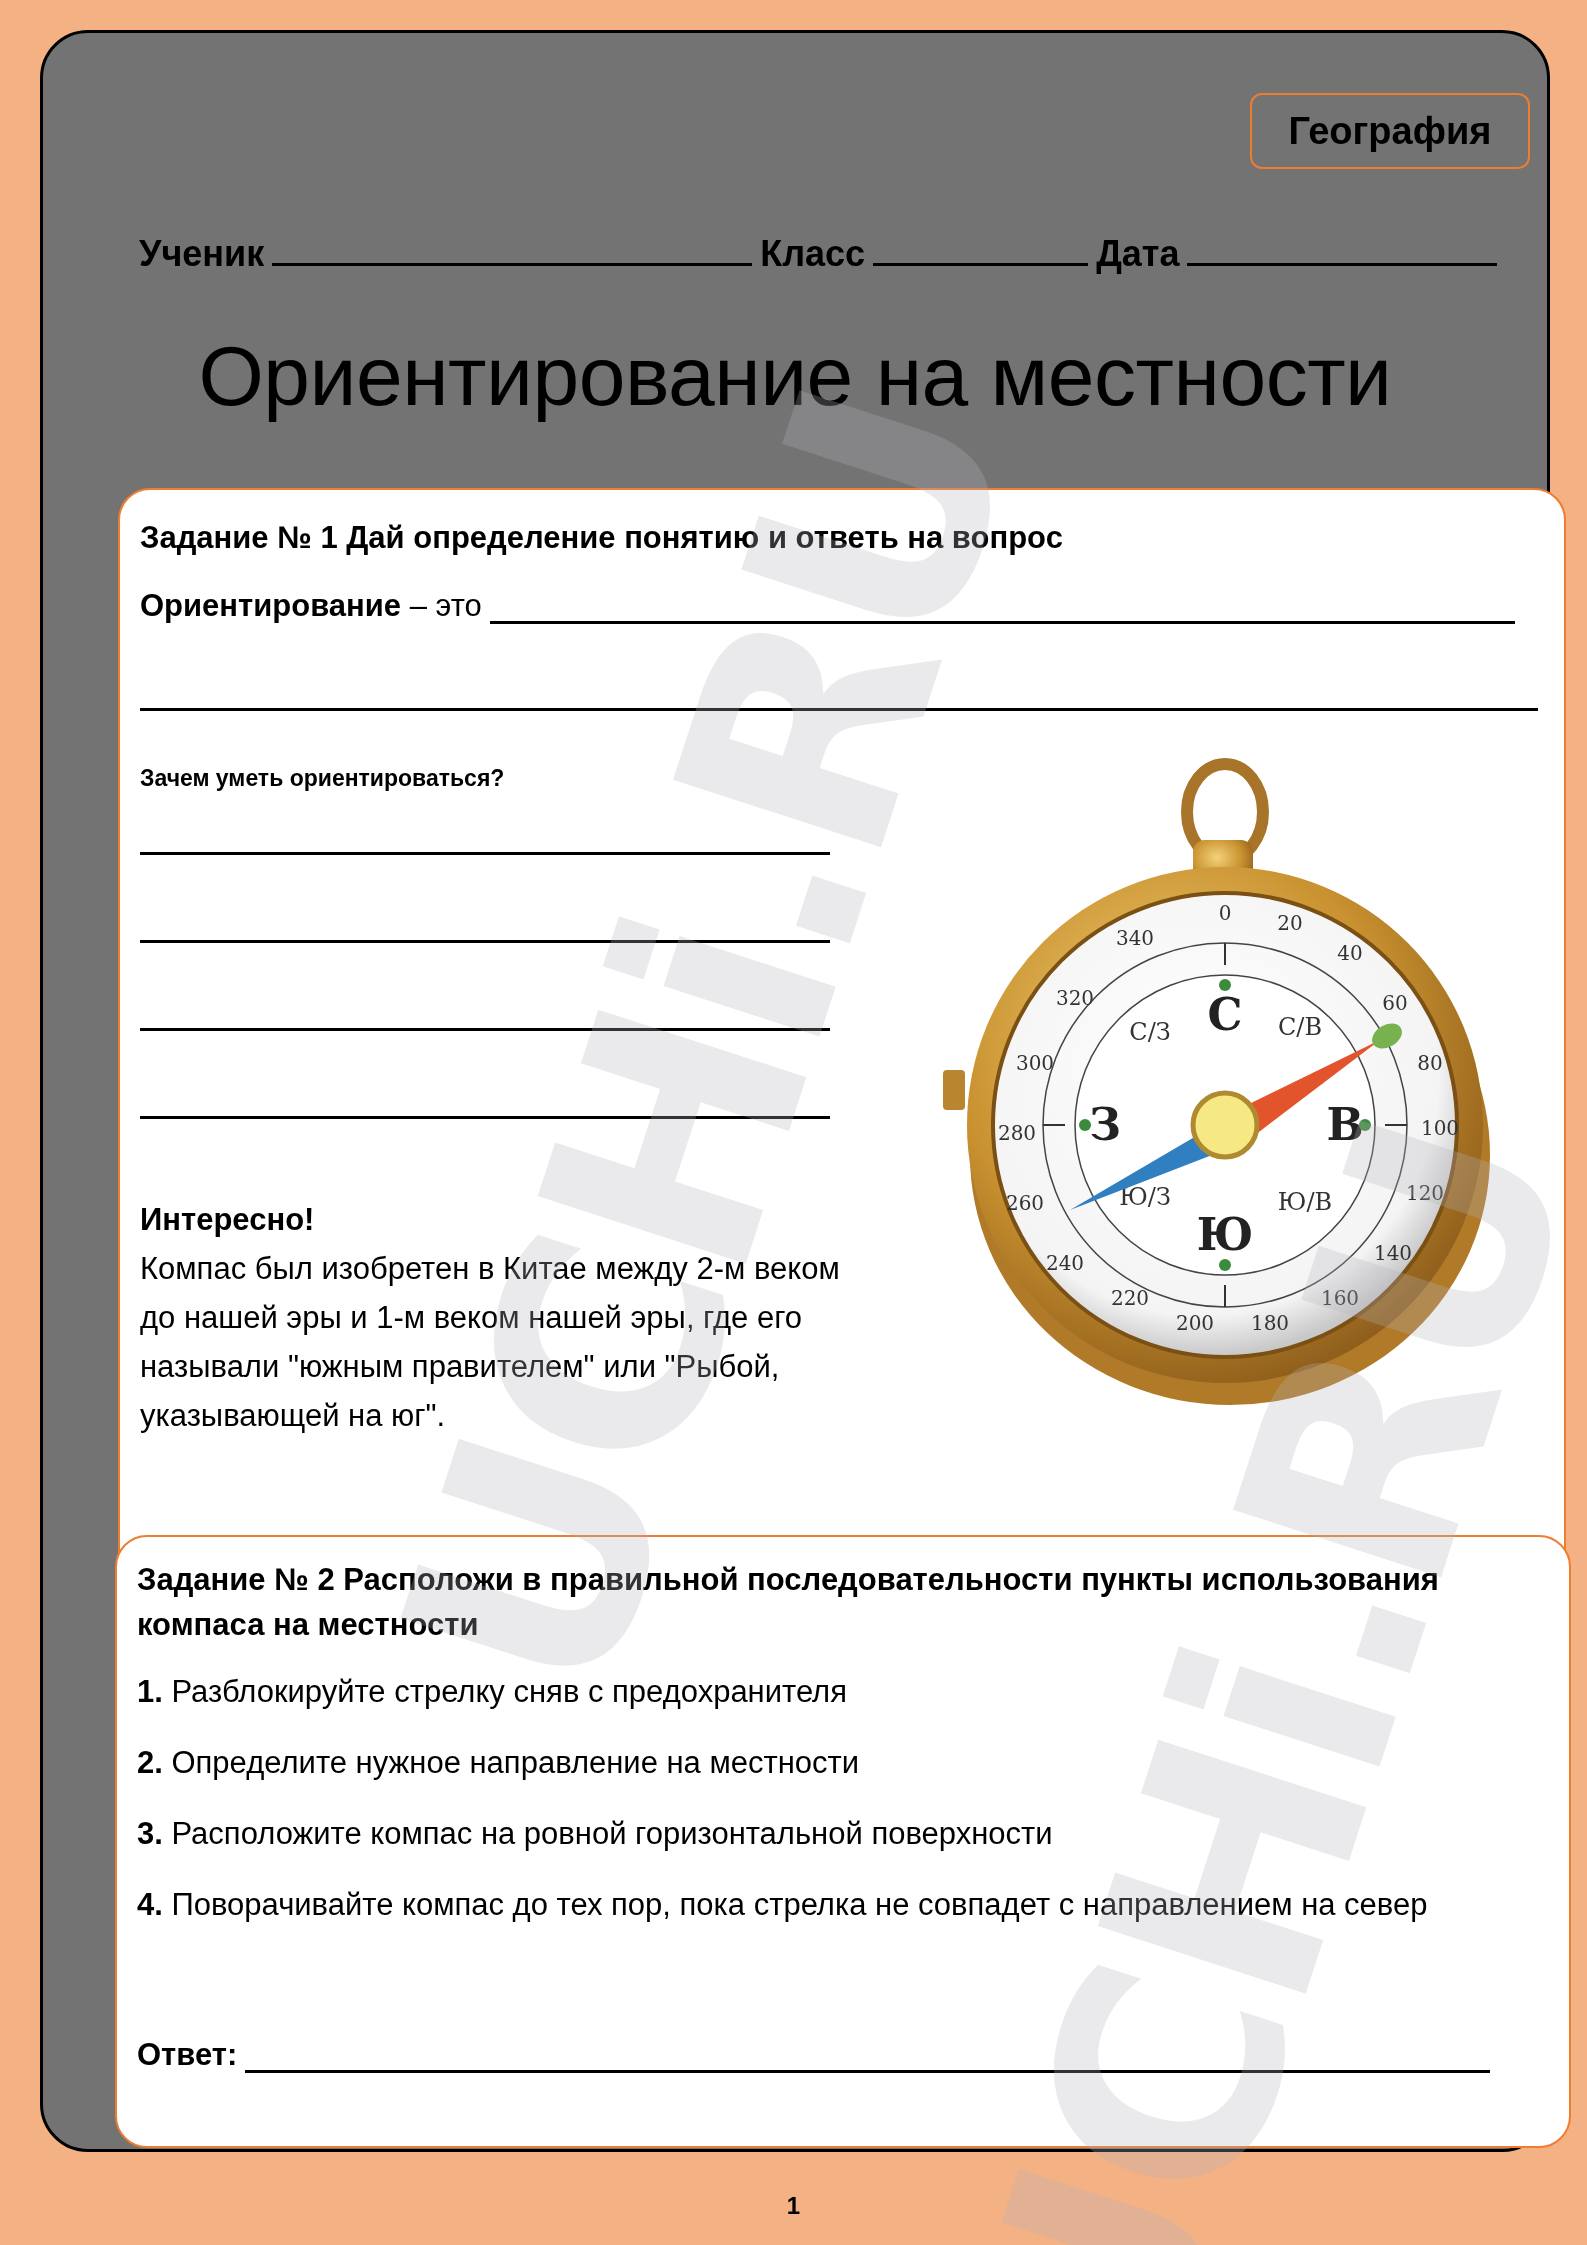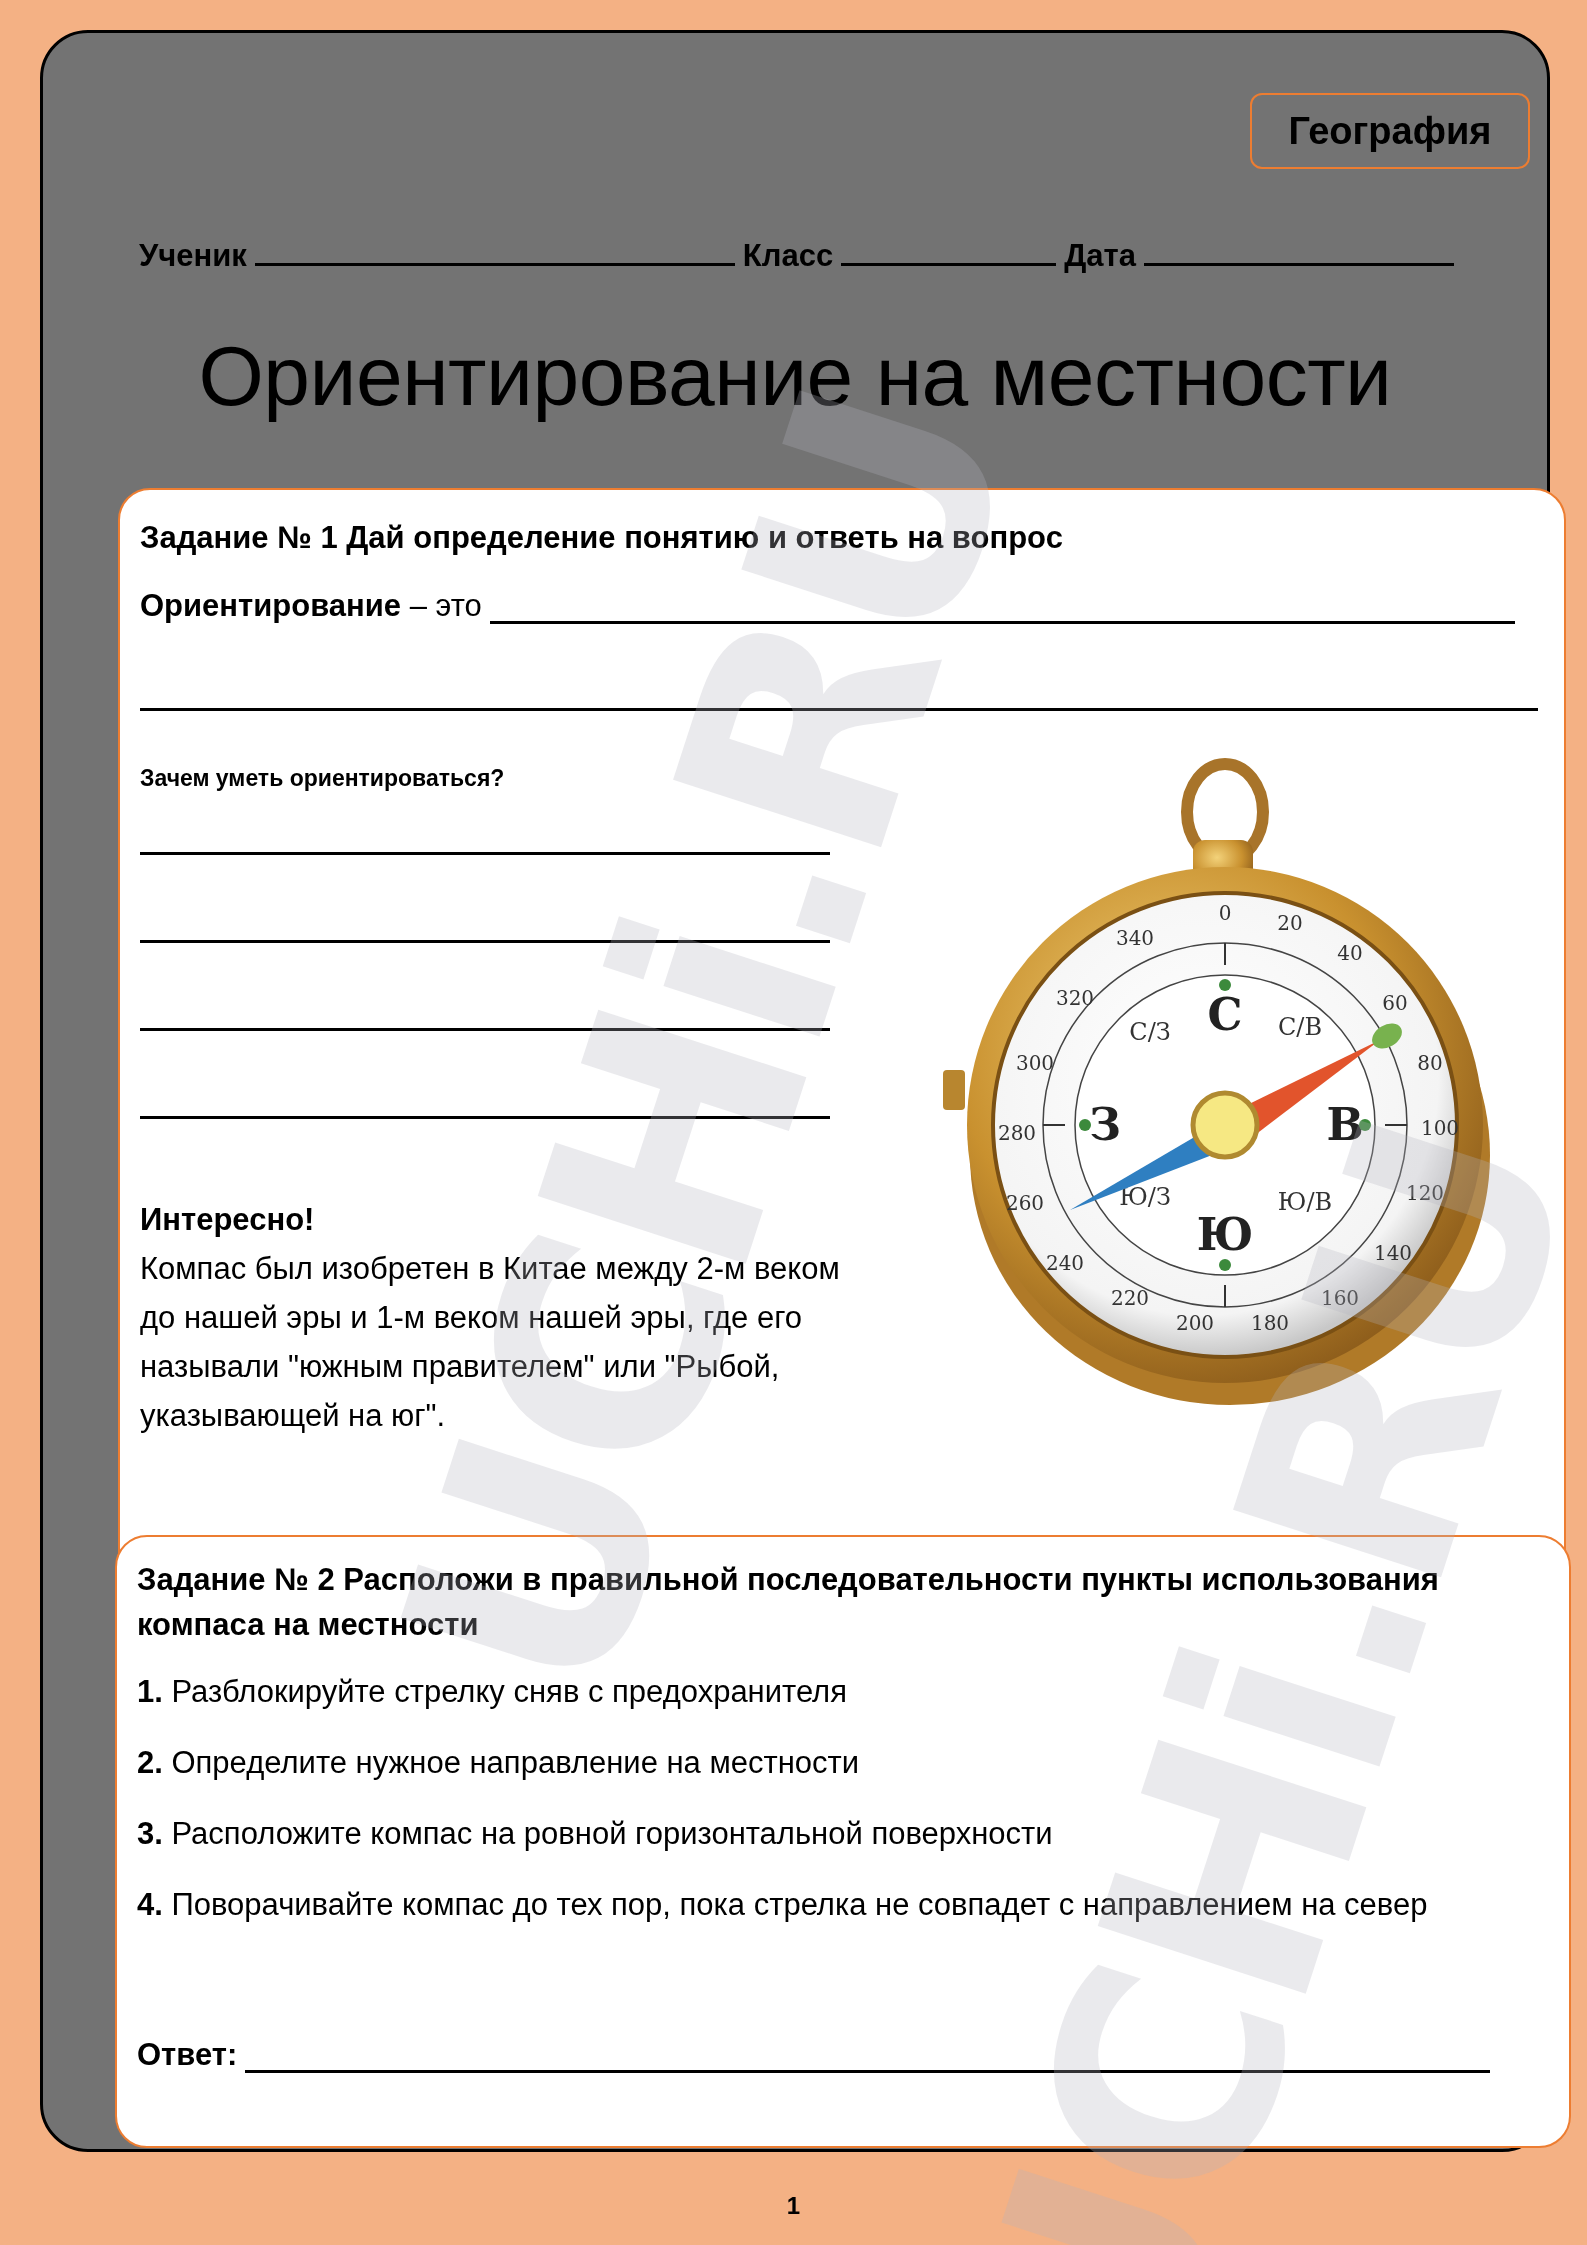--- a/index.html
+++ b/index.html
@@ -16,21 +16,21 @@
     position:absolute; left:40px; top:30px; width:1510px; height:2122px;
     background:#737373; border:3px solid #000; border-radius:48px; box-sizing:border-box;
   }
   .subject-badge {
     position:absolute; left:1207px; top:60px; width:280px; height:76px;
     border:2px solid #ed7d31; border-radius:12px; box-sizing:border-box;
     display:flex; align-items:center; justify-content:center;
     font-weight:bold; font-size:38px;
   }
   .student-line {
-    position:absolute; left:96px; top:200px; font-size:31px; font-weight:bold; white-space:nowrap;
+    position:absolute; left:96px; top:200px; font-size:36px; font-weight:bold; white-space:nowrap;
   }
   .blank { display:inline-block; border-bottom:3px solid #000; height:30px; vertical-align:baseline; margin:0 8px; }
   .page-title {
     position:absolute; left:0; right:0; top:295px; text-align:center;
     font-size:84px; font-weight:normal; letter-spacing:-0.5px;
   }
   .task-box {
     position:absolute; border:2px solid #ed7d31; border-radius:32px; box-sizing:border-box; background:#fff;
   }
   .task1 { left:75px; top:455px; width:1448px; height:1239px; }

